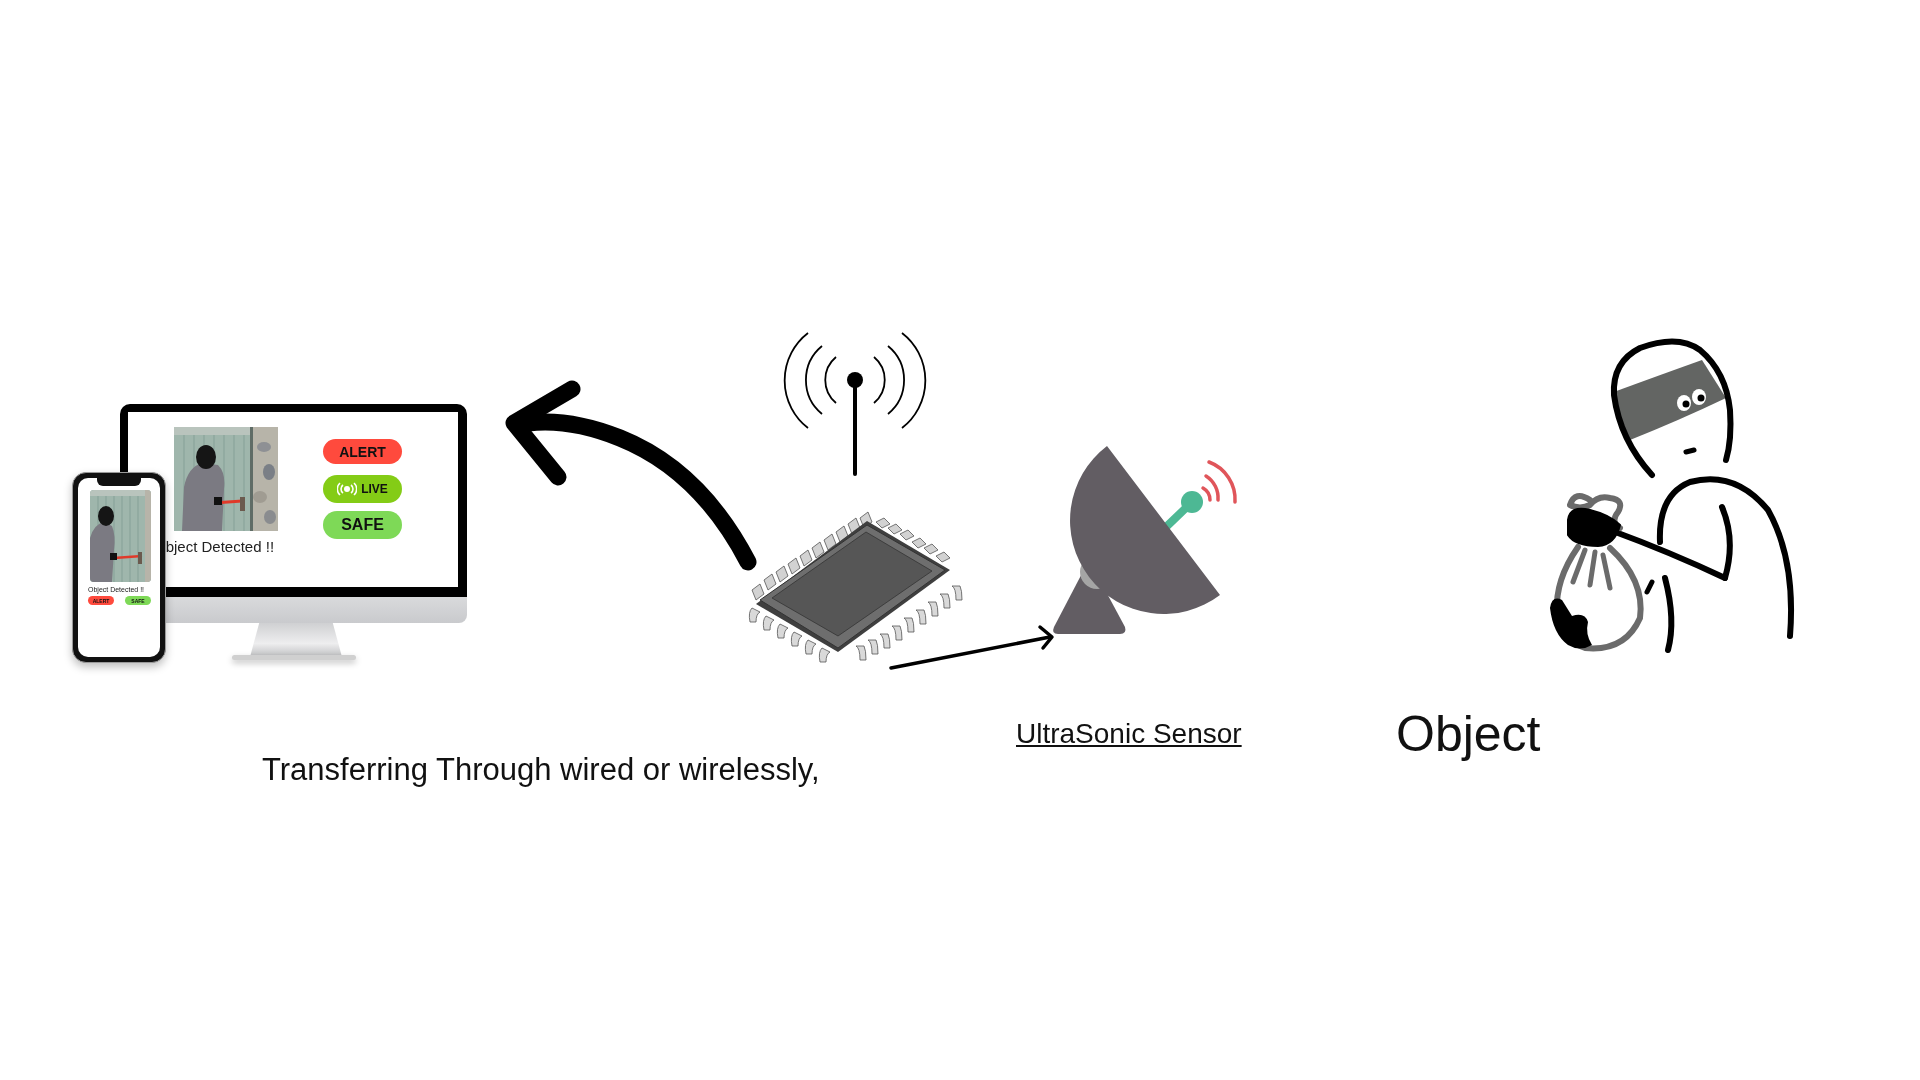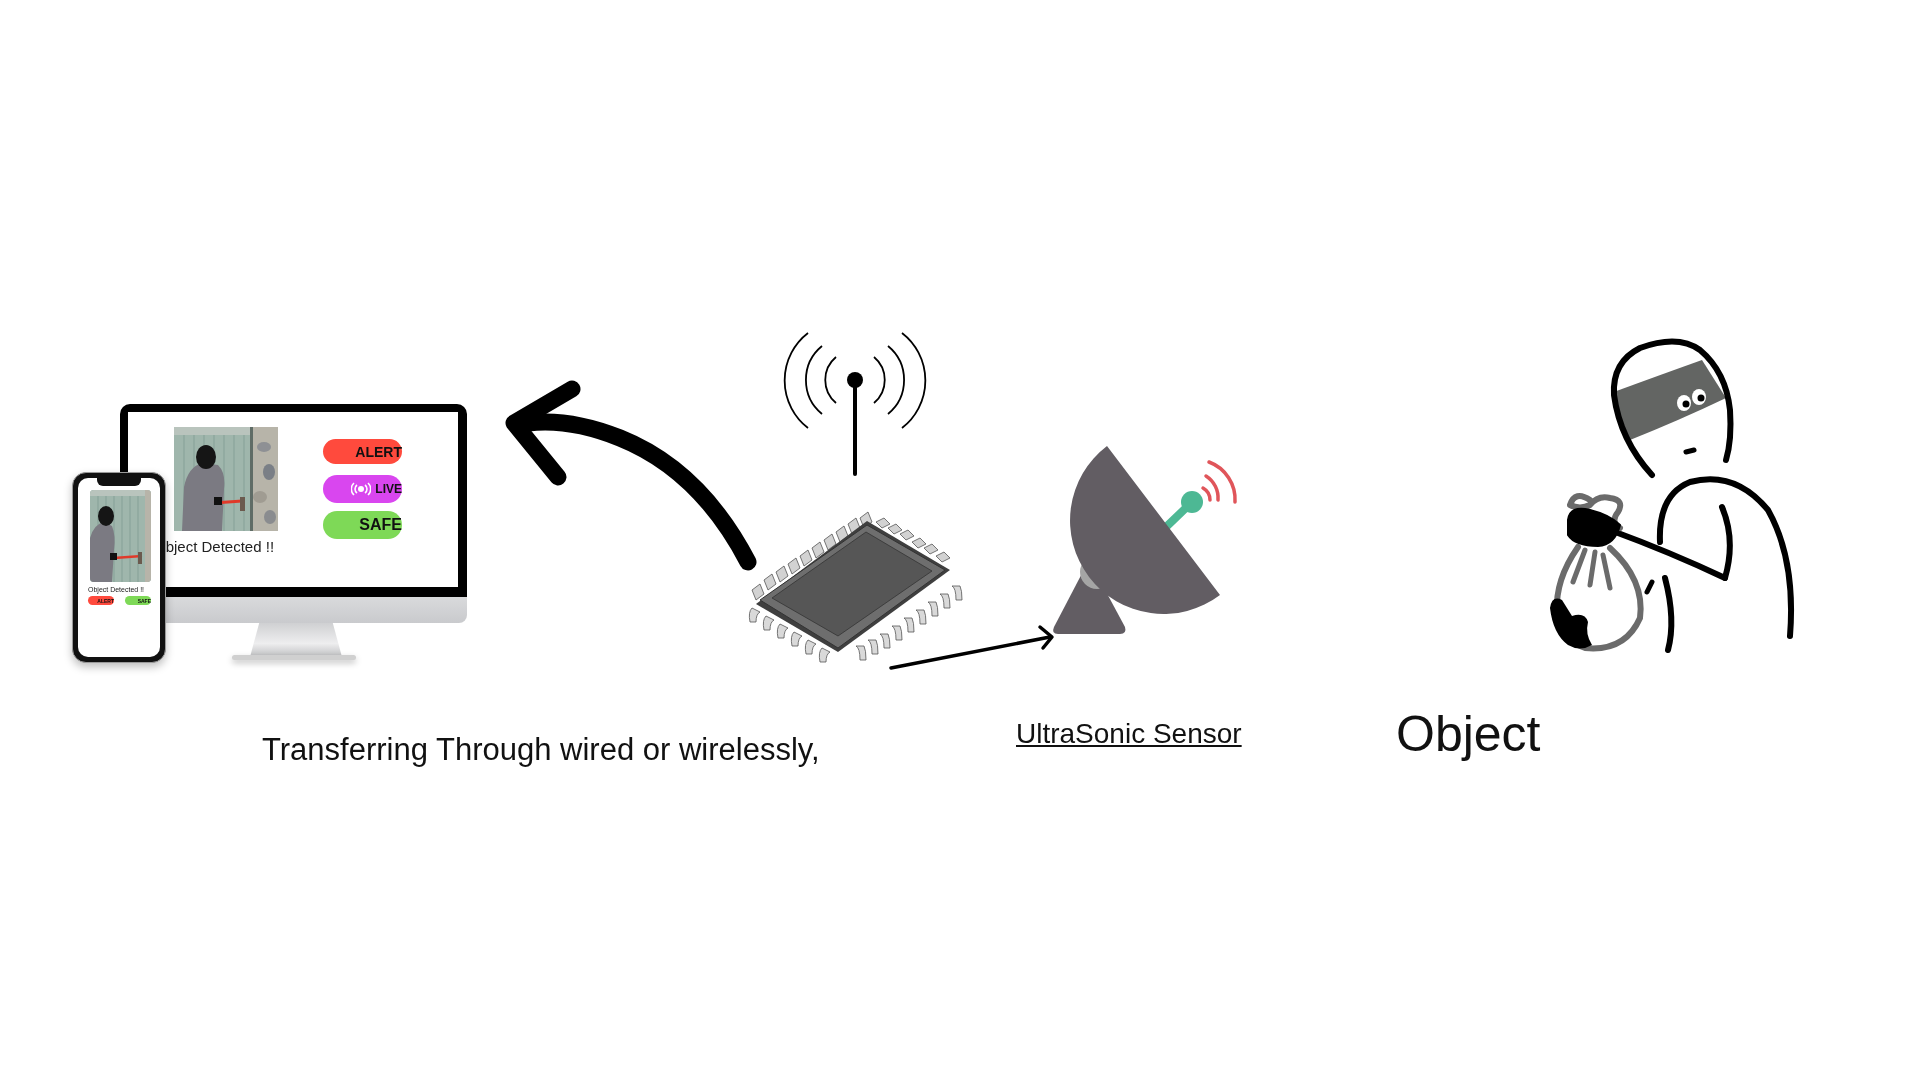--- a/index.html
+++ b/index.html
@@ -6,21 +6,21 @@
   body { width:1920px; height:1080px; position:relative; overflow:hidden; font-family:"DejaVu Sans", sans-serif; }
   svg.layer { position:absolute; left:0; top:0; }
   .label { position:absolute; color:#111111; font-family:"Liberation Sans", sans-serif; white-space:nowrap; }
   
   .monitor-frame { position:absolute; left:120px; top:404px; width:347px; height:193px; background:#000; border-radius:10px 10px 0 0; }
   .monitor-screen { position:absolute; left:128px; top:412px; width:330px; height:175px; background:#fff; overflow:hidden; }
   .monitor-chin { position:absolute; left:120px; top:597px; width:347px; height:26px; background:linear-gradient(#d9dadc,#c9cacd); border-radius:0 0 8px 8px; }
   .monitor-stand { position:absolute; left:250px; top:623px; width:92px; height:34px; background:linear-gradient(#cfd0d2,#eeeeef 60%,#bfc0c2); clip-path:polygon(10% 0,90% 0,100% 100%,0 100%); }
   .monitor-foot { position:absolute; left:232px; top:655px; width:124px; height:5px; background:#d0d0d0; border-radius:3px; box-shadow:0 3px 6px rgba(0,0,0,0.25); }
   .scene-photo { position:absolute; overflow:hidden; background:#8fa9a0; }
-  .pill { position:absolute; border-radius:14px; display:flex; align-items:center; justify-content:flex-end; font-weight:bold; color:#111; font-family:"Liberation Sans", sans-serif; }
+  .pill { position:absolute; border-radius:14px; display:flex; align-items:center; justify-content:center; font-weight:bold; color:#111; font-family:"Liberation Sans", sans-serif; }
   .detected { position:absolute; font-family:"Liberation Sans", sans-serif; color:#222; white-space:nowrap; }
   
   .phone { position:absolute; left:72px; top:472px; width:94px; height:191px; background:#111; border-radius:14px; box-shadow:0 4px 8px rgba(0,0,0,0.25); border:1px solid #9a9a9a; box-sizing:border-box; }
   .phone-screen { position:absolute; left:5px; top:5px; width:82px; height:179px; background:#fff; border-radius:10px; overflow:hidden; }
   .phone-notch { position:absolute; left:19px; top:0; width:44px; height:8px; background:#111; border-radius:0 0 6px 6px; }
 </style>
 </head>
 <body>
 
 <div>
@@ -53,21 +53,21 @@
         <ellipse cx="32" cy="30" rx="10" ry="12" fill="#151515"></ellipse>
         <path d="M40 76 L68 74" stroke="#e03a2a" stroke-width="3"></path>
         <rect x="40" y="70" width="8" height="8" fill="#111"></rect>
         <rect x="66" y="70" width="5" height="14" fill="#6b5a4e"></rect>
       </svg>
     </div>
     <div class="detected" style="left:26px;top:126px;font-size:15px;">Object Detected !!</div>
     <div class="pill" style="left:195px;top:27px;width:79px;height:25px;background:#ff4a3d;font-size:14px;">
       <span>ALERT</span>
     </div>
-    <div class="pill" style="left:195px;top:63px;width:79px;height:28px;background:#d946ef;font-size:12px;">
+    <div class="pill" style="left:195px;top:63px;width:79px;height:28px;background:#84cc16;font-size:12px;">
       <svg width="20" height="14" viewBox="0 0 20 14" style="margin-right:4px;">
         <circle cx="10" cy="7" r="3" fill="#fff"></circle>
         <path d="M6 3 A5 5 0 0 0 6 11" stroke="#fff" stroke-width="1.6" fill="none"></path>
         <path d="M14 3 A5 5 0 0 1 14 11" stroke="#fff" stroke-width="1.6" fill="none"></path>
         <path d="M3 1 A8 8 0 0 0 3 13" stroke="#fff" stroke-width="1.6" fill="none"></path>
         <path d="M17 1 A8 8 0 0 1 17 13" stroke="#fff" stroke-width="1.6" fill="none"></path>
       </svg>
       <span>LIVE</span>
     </div>
     <div class="pill" style="left:195px;top:99px;width:79px;height:28px;background:#7ed957;font-size:16px;">
@@ -214,15 +214,15 @@
     <path d="M1578 547 Q1555 580 1557 612 Q1560 640 1585 648 Q1625 652 1640 618 Q1645 580 1610 548" stroke="#6b6b6b" stroke-width="6"></path>
     <path d="M1585 550 L1573 582 M1595 552 L1590 585 M1603 555 L1610 588" stroke="#6b6b6b" stroke-width="5"></path>
     <path d="M1590 500 Q1575 490 1570 505 Q1580 510 1590 505 Q1598 495 1610 498 Q1625 500 1618 512 Q1610 522 1620 528" stroke="#6b6b6b" stroke-width="6"></path>
 
     <path d="M1568 520 Q1570 505 1590 510 Q1610 515 1620 525 Q1615 545 1598 546 Q1575 546 1568 535 Z" fill="#000" stroke="#000" stroke-width="2"></path>
     <path d="M1550 608 Q1552 595 1562 600 L1572 616 Q1585 612 1588 622 Q1585 634 1592 645 Q1580 652 1568 645 Q1553 634 1550 608 Z" fill="#000"></path>
     <path d="M1647 592 L1652 582" stroke="#000" stroke-width="5"></path>
   </g>
 </svg>
 
-<div class="label" style="left:262px;top:732px;font-size:31px;">Transferring Through wired or wirelessly,</div>
+<div class="label" style="left:262px;top:752px;font-size:31px;">Transferring Through wired or wirelessly,</div>
 <div class="label" style="left:1016px;top:718px;font-size:28px;text-decoration:underline;">UltraSonic Sensor</div>
 <div class="label" style="left:1396px;top:705px;font-size:50px;">Object</div>
 
 </body></html>

